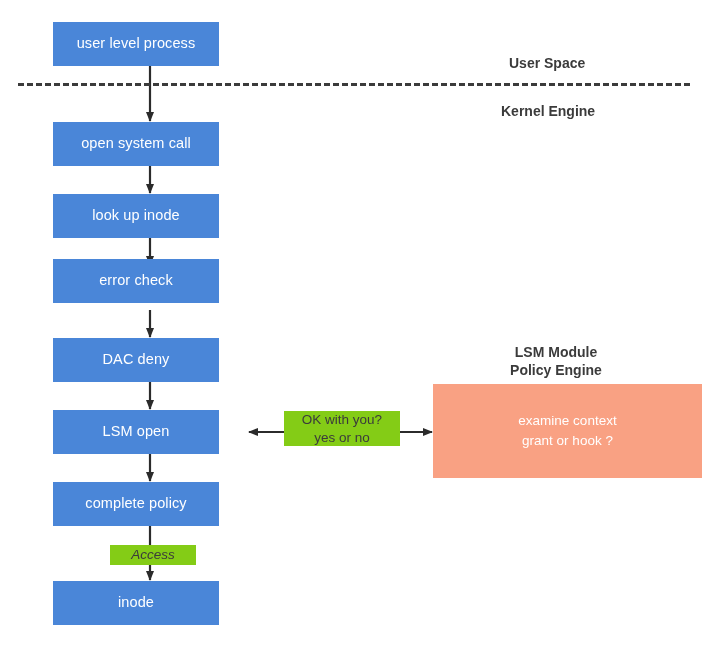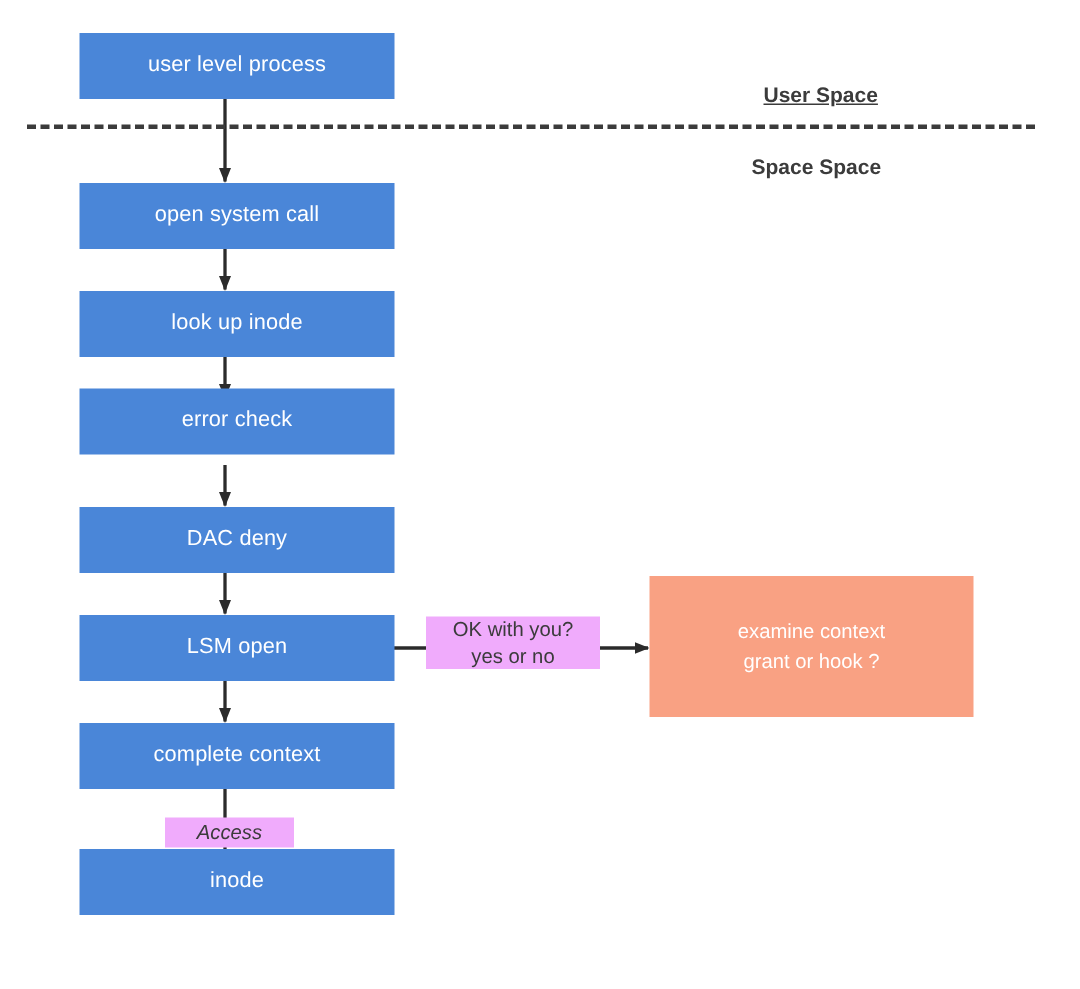--- a/index.html
+++ b/index.html
@@ -17,40 +17,40 @@
     width: 720px;
     height: 659px;
     background: #ffffff;
     overflow: hidden;
   }
 
   
   .node {
     position: absolute;
     left: 53px;
-    width: 210px;
+    width: 166px;
     height: 44px;
     background: #4a86d8;
     color: #ffffff;
     display: flex;
     align-items: center;
     justify-content: center;
     font-size: 14.5px;
     line-height: 1.2;
     letter-spacing: 0.1px;
     box-sizing: border-box;
     user-select: none;
   }
 
   
   .policy-box {
     position: absolute;
     left: 433px;
     top: 384px;
-    width: 216px;
+    width: 269px;
     height: 94px;
     background: #f9a183;
     color: #ffffff;
     display: flex;
     align-items: center;
     justify-content: center;
     text-align: center;
     font-size: 13.5px;
     line-height: 1.45;
     box-sizing: border-box;
@@ -69,21 +69,21 @@
 
   
   .space-label {
     position: absolute;
     font-size: 14px;
     font-weight: bold;
     color: #3b3b3b;
     white-space: nowrap;
     user-select: none;
   }
-  #user-space-label  { left: 509px; top: 55px; text-decoration: underline; }
+  #user-space-label  { left: 509px; top: 55px; }
   #kernel-space-label{ left: 501px; top: 103px; }
 
   
   .policy-title {
     position: absolute;
     left: 433px;
     top: 344px;
     width: 246px;
     text-align: center;
     font-size: 14px;
@@ -104,21 +104,21 @@
   }
 
   
   .edge-label {
     position: absolute;
     font-size: 13.5px;
     color: #3b3b3b;
     text-align: center;
     line-height: 1.3;
     white-space: nowrap;
-    background: #f0abfc;
+    background: #84cc16;
     user-select: none;
   }
   #hook-query-label {
     left: 284px;
     top: 411px;
     width: 112px;
     padding: 0 2px;
   }
   #access-label {
     left: 110px;
@@ -156,38 +156,42 @@
 
     <line x1="340" y1="432" x2="432" y2="432" stroke="#2b2b2b" stroke-width="2.2" marker-end="url(#arrowhead)"></line>
 
     <line x1="340" y1="432" x2="249" y2="432" stroke="#2b2b2b" stroke-width="2.2" marker-end="url(#arrowhead)"></line>
   </svg>
 
   <div class="boundary"></div>
 
   <div class="space-label" id="user-space-label">User Space</div>
 
-  <div class="space-label" id="kernel-space-label">Space Space</div>
+  <div class="space-label" id="kernel-space-label">Kernel Engine</div>
 
   <div class="node" style="top:22px">user level process</div>
 
   <div class="node" style="top:122px">open system call</div>
 
   <div class="node" style="top:194px">look up inode</div>
 
   <div class="node" style="top:259px">error check</div>
 
   <div class="node" style="top:338px">DAC deny</div>
 
   <div class="node" style="top:410px">LSM open</div>
 
-  <div class="node" style="top:482px">complete context</div>
-
-  <div class="node" style="top:566px">inode</div>
-
+  <div class="node" style="top:482px">complete policy</div>
+
+  <div class="node" style="top:581px">inode</div>
+
+  <div class="policy-title">
+    <div>LSM Module</div>
+    <div>Policy Engine</div>
+  </div>
 
   <div class="policy-box">
     <div>
       <div>examine context</div>
       <div>grant or hook ?</div>
     </div>
   </div>
 
   <div class="edge-label" id="hook-query-label">
     <div>OK with you?</div>

